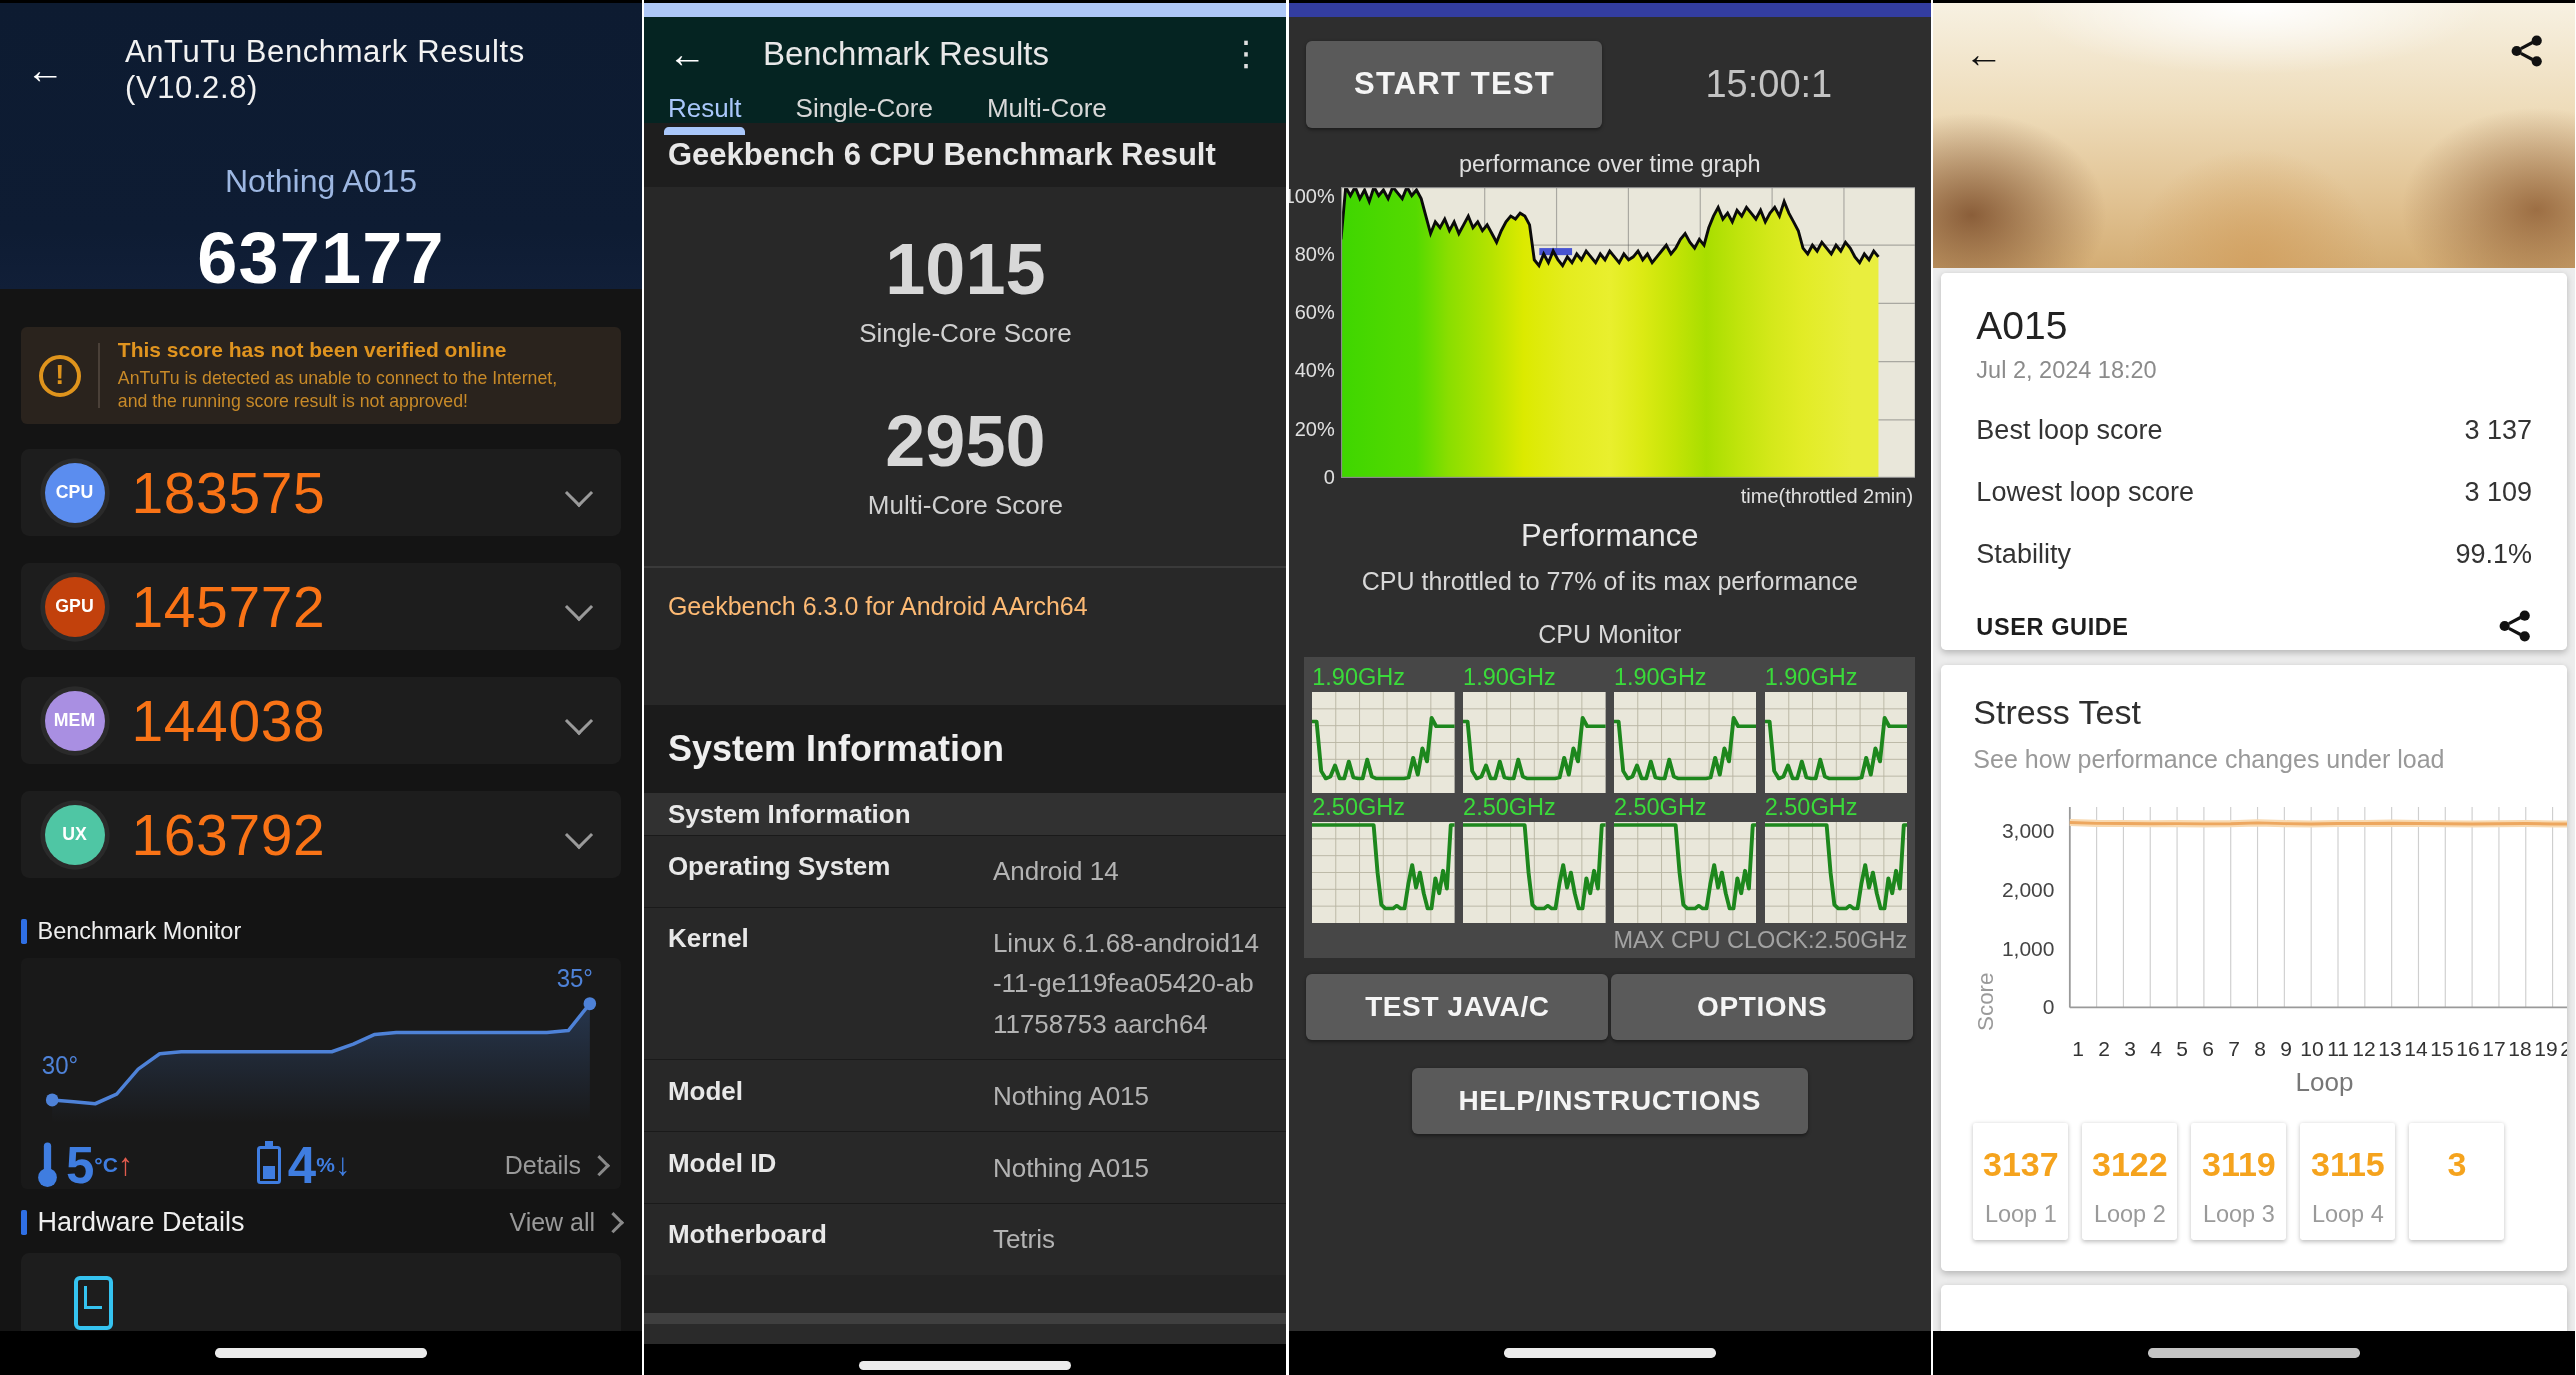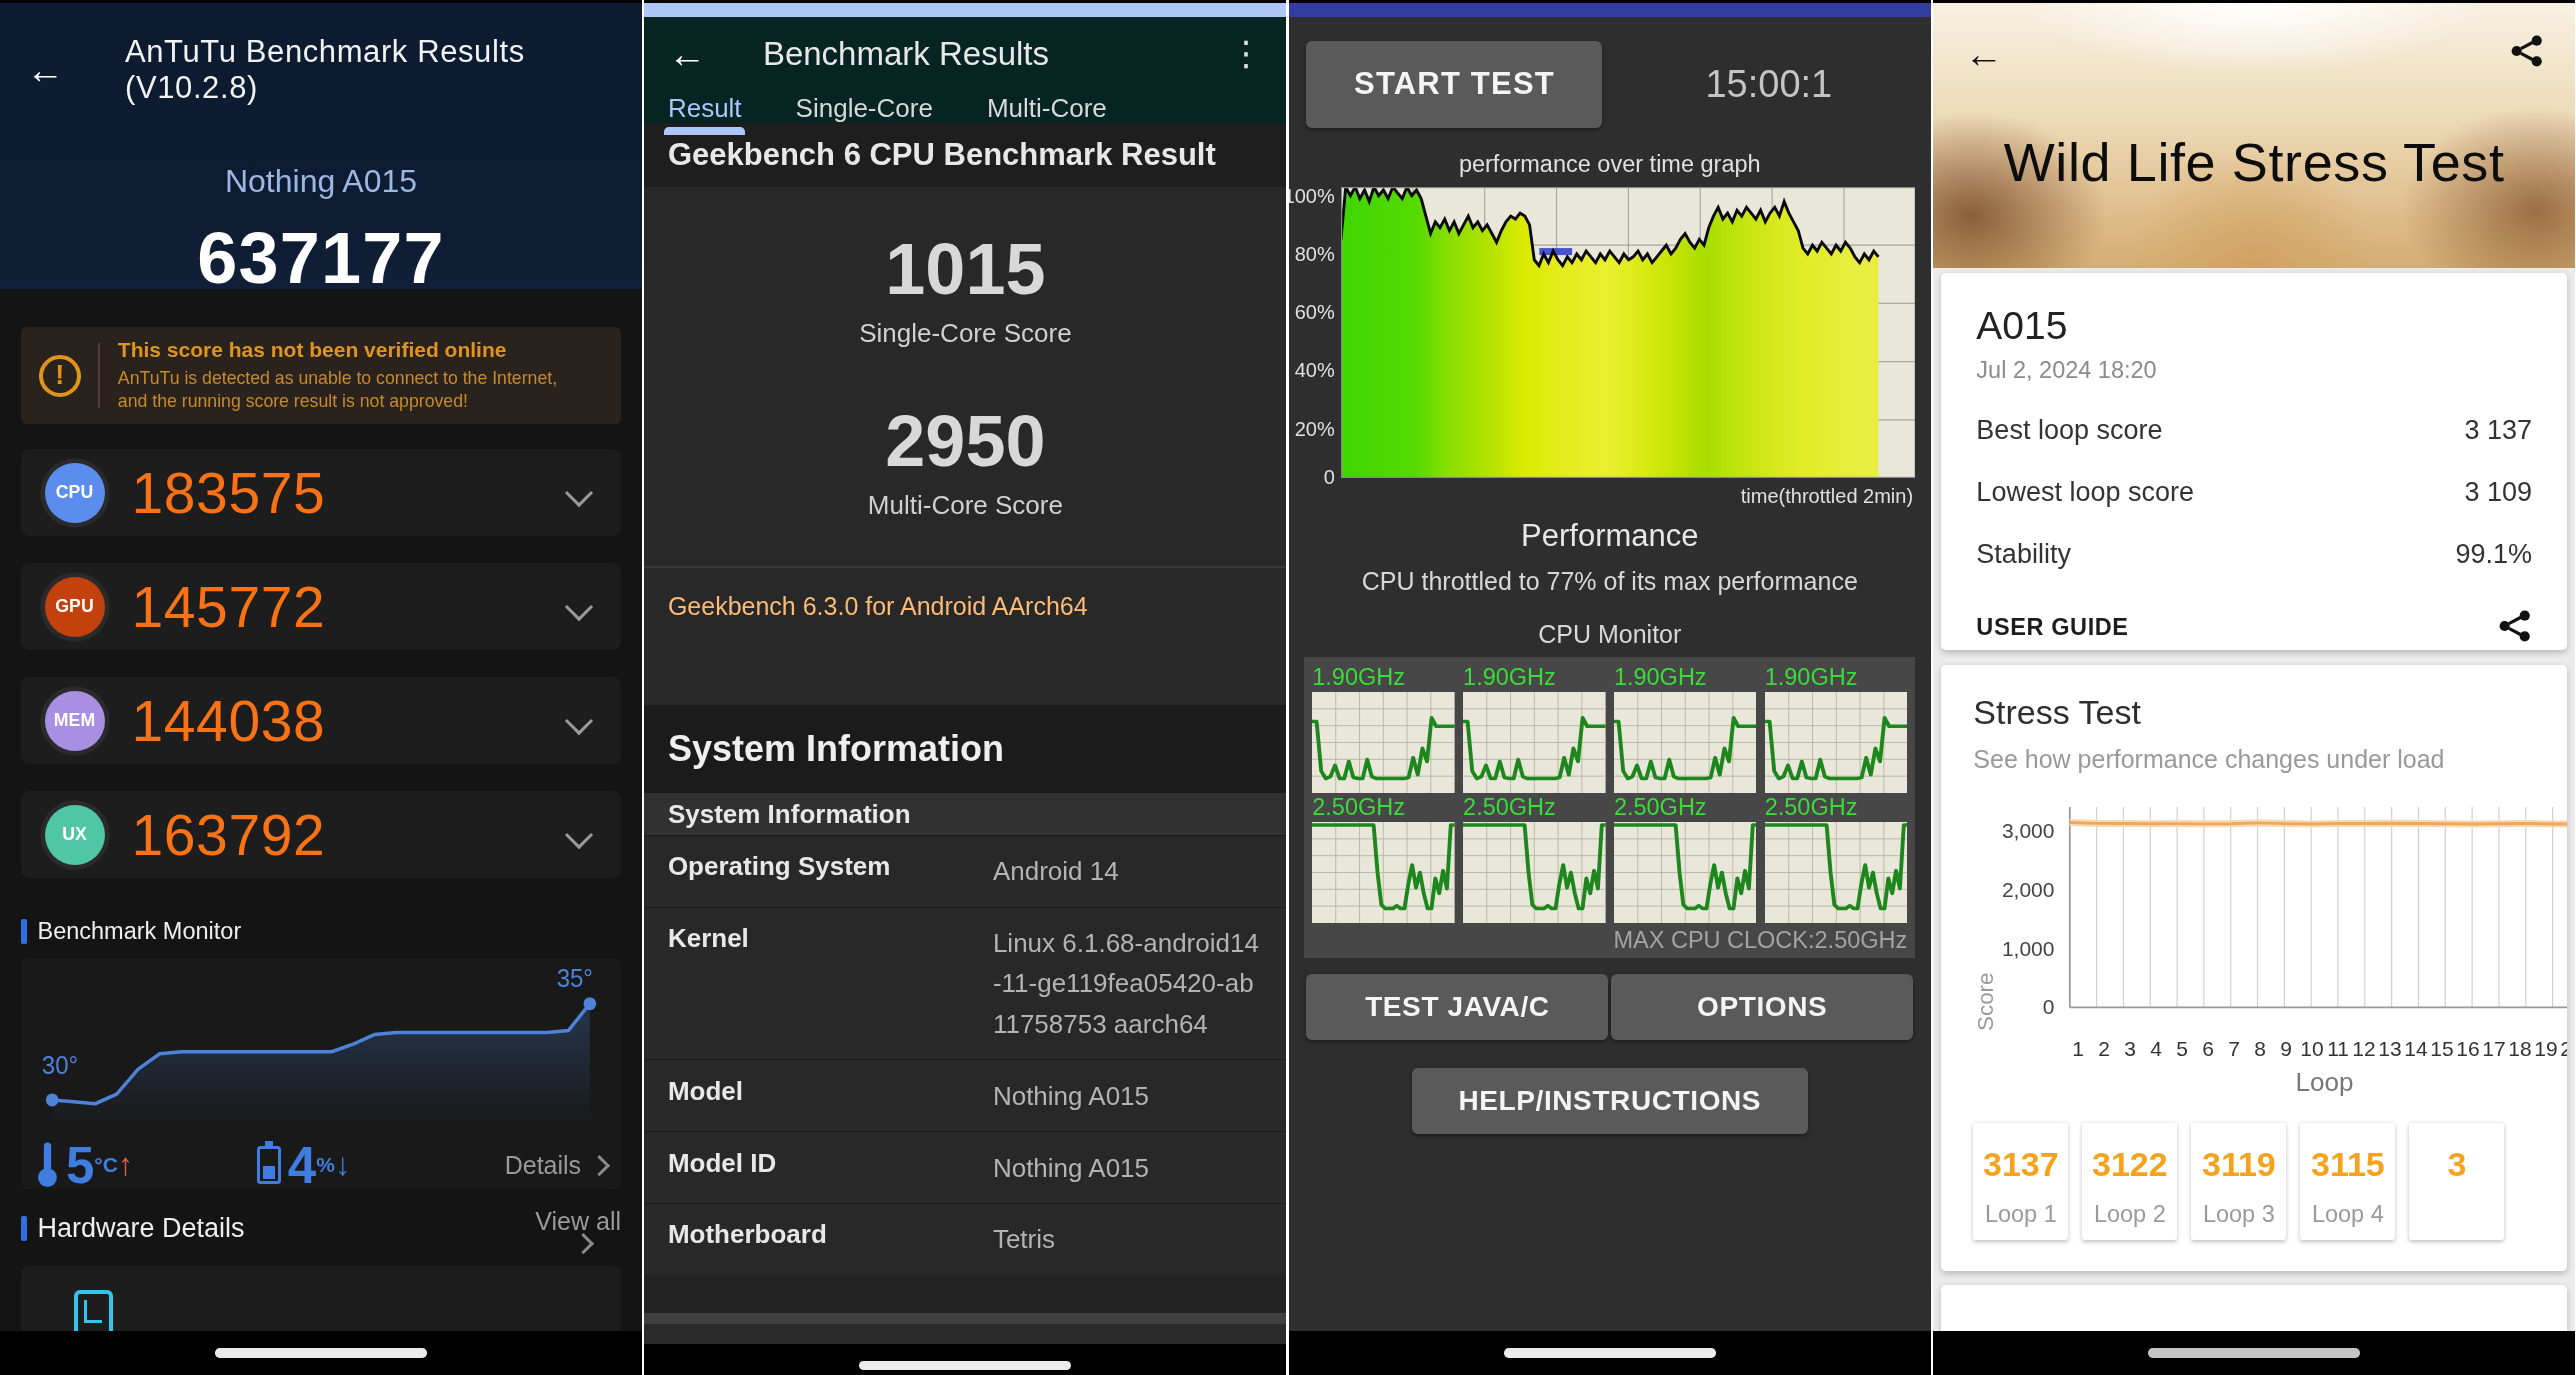--- a/index.html
+++ b/index.html
@@ -34,21 +34,21 @@
   .stat-num { color:#3f7de0; font-size:51px; font-weight:bold; line-height:1;}
   .stat-sup { color:#3f7de0; font-size:21px; font-weight:bold; vertical-align:top; }
   .arrow-up { color:#e05b4d; font-size:31px; font-weight:bold; }
   .arrow-down { color:#3f7de0; font-size:31px; font-weight:bold; }
   .battery { width:23.5px; height:38px; border:3.5px solid #3f7de0; border-radius:3.5px; position:relative; margin-right:7px;}
   .battery:before { content:""; position:absolute; top:-8.2px; left:4.7px; width:8.2px; height:4.7px; background:#3f7de0;}
   .battery:after { content:""; position:absolute; bottom:2.4px; left:2.4px; right:2.4px; height:13px; background:#3f7de0;}
   .details { margin-left:auto; display:flex; align-items:center; color:#9a9a9a; font-size:25px;}
   .chev-right { width:15.3px; height:15.3px; border-right:3.5px solid #8a8a8a; border-bottom:3.5px solid #8a8a8a; transform:rotate(-45deg); margin-left:10.6px;}
   .p1-hwrow { margin:17.7px 21px 0 21px; display:flex; align-items:center; }
-  .viewall { margin-left:auto; display:flex; align-items:center; color:#9a9a9a; font-size:25px;flex-direction:column; }
+  .viewall { margin-left:auto; display:flex; align-items:center; color:#9a9a9a; font-size:25px; }
   .p1-partial { margin:15.3px 21px 0 21px; background:#1d1d1d; border-radius:8.2px 8.2px 0 0; flex:1; overflow:hidden; padding:23.5px 0 0 53px; display:flex; }
   .phone-icon { width:39px; height:54px; border:4.1px solid #35c3f0; border-radius:5.9px; position:relative; flex-shrink:0;}
   .phone-icon:after { content:""; position:absolute; top:5.9px; left:5.9px; width:15.3px; height:20px; border-left:3.5px solid #35c3f0; border-bottom:3.5px solid #35c3f0;}
   .p1-screen { color:#cfcfcf; font-size:27px; margin-left:51px; margin-top:57px; white-space:nowrap;}
   .navbar { height:44px; background:#000; display:flex; align-items:center; justify-content:center; flex-shrink:0; margin-top:auto;}
   .navpill { width:212px; height:9.4px; border-radius:4.7px; background:#ebebeb; }
 
   
   .p2 { background:#232323; }
   .p2-status { height:14px; background:#aec7f7; flex-shrink:0;}
@@ -522,21 +522,20 @@
   <div class="p4-hero">
     <span class="p4-back">←</span>
     <span class="p4-share">
       <svg class="shareicon" viewBox="0 0 28 28">
         <circle cx="22" cy="5.5" r="4.2" fill="#111"></circle>
           <circle cx="5.5" cy="14" r="4.2" fill="#111"></circle>
           <circle cx="22" cy="22.5" r="4.2" fill="#111"></circle>
         <path d="M9 12 L18.5 7 M9 16 L18.5 21" stroke="#111" stroke-width="2.6" fill="none"></path>
       </svg>
     </span>
-    <div class="p4-herotitle">Wild Life Stress Test</div>
   </div>
   <div class="card p4-card1">
     <div class="p4-device">A015</div>
     <div class="p4-date">Jul 2, 2024 18:20</div>
     <div class="p4-statrow">
       <span class="lbl">Best loop score</span>
         <span class="val">3 137</span>
     </div>
     <div class="p4-statrow">
       <span class="lbl">Lowest loop score</span>

